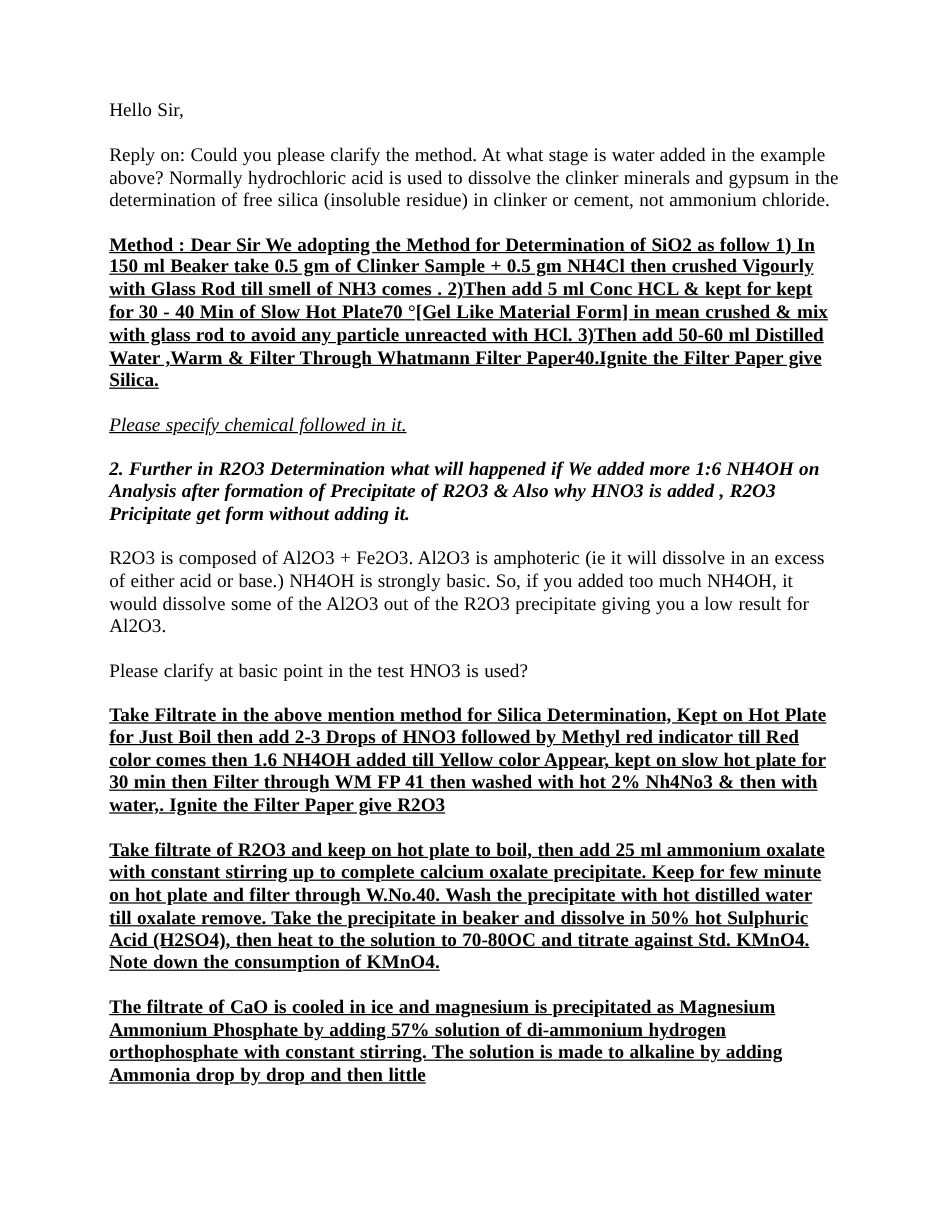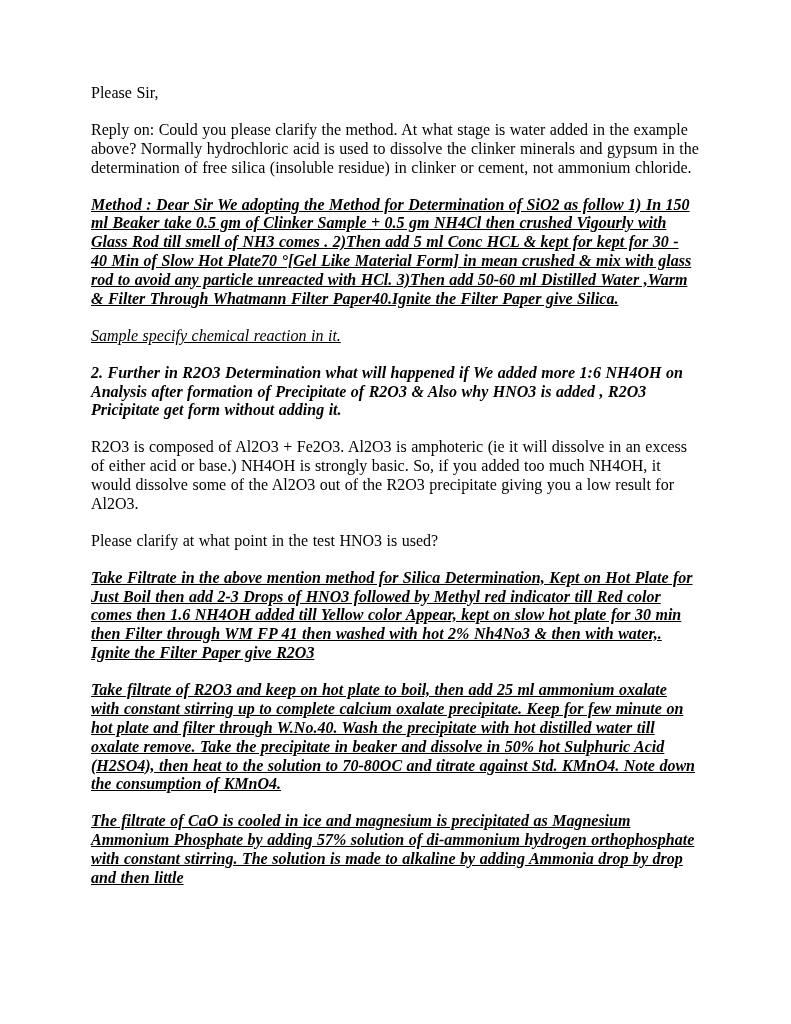--- a/index.html
+++ b/index.html
@@ -34,32 +34,31 @@
     font-style: italic;
     font-weight: bold;
     text-decoration: none;
   }
   .style-iu {
     font-style: italic;
     font-weight: normal;
     text-decoration: underline;
   }
   .style-biu {
-    font-style: italic;
     font-weight: bold;
     text-decoration: underline;
   }
 </style>
 </head>
 <body>
 
 <div class="page">
-  <p class="para style-normal">Please Sir,</p>
+  <p class="para style-normal">Hello Sir,</p>
   <p class="para style-normal">Reply on: Could you please clarify the method. At what stage is water added in the example above? Normally hydrochloric acid is used to dissolve the clinker minerals and gypsum in the determination of free silica (insoluble residue) in clinker or cement, not ammonium chloride.</p>
   <p class="para style-biu">Method : Dear Sir We adopting the Method for Determination of SiO2 as follow 1) In 150 ml Beaker take 0.5 gm of Clinker Sample + 0.5 gm NH4Cl then crushed Vigourly with Glass Rod till smell of NH3 comes . 2)Then add 5 ml Conc HCL &amp; kept for kept for 30 - 40 Min of Slow Hot Plate70 °[Gel Like Material Form] in mean crushed &amp; mix with glass rod to avoid any particle unreacted with HCl. 3)Then add 50-60 ml Distilled Water ,Warm &amp; Filter Through Whatmann Filter Paper40.Ignite the Filter Paper give Silica.</p>
-  <p class="para style-iu">Sample specify chemical reaction in it.</p>
+  <p class="para style-iu">Please specify chemical followed in it.</p>
   <p class="para style-i">2. Further in R2O3 Determination what will happened if We added more 1:6 NH4OH on Analysis after formation of Precipitate of R2O3 &amp; Also why HNO3 is added , R2O3 Pricipitate get form without adding it.</p>
   <p class="para style-normal">R2O3 is composed of Al2O3 + Fe2O3. Al2O3 is amphoteric (ie it will dissolve in an excess of either acid or base.) NH4OH is strongly basic. So, if you added too much NH4OH, it would dissolve some of the Al2O3 out of the R2O3 precipitate giving you a low result for Al2O3.</p>
-  <p class="para style-normal">Please clarify at what point in the test HNO3 is used?</p>
+  <p class="para style-normal">Please clarify at basic point in the test HNO3 is used?</p>
   <p class="para style-biu">Take Filtrate in the above mention method for Silica Determination, Kept on Hot Plate for Just Boil then add 2-3 Drops of HNO3 followed by Methyl red indicator till Red color comes then 1.6 NH4OH added till Yellow color Appear, kept on slow hot plate for 30 min then Filter through WM FP 41 then washed with hot 2% Nh4No3 &amp; then with water,. Ignite the Filter Paper give R2O3</p>
   <p class="para style-biu">Take filtrate of R2O3 and keep on hot plate to boil, then add 25 ml ammonium oxalate with constant stirring up to complete calcium oxalate precipitate. Keep for few minute on hot plate and filter through W.No.40. Wash the precipitate with hot distilled water till oxalate remove. Take the precipitate in beaker and dissolve in 50% hot Sulphuric Acid (H2SO4), then heat to the solution to 70-80OC and titrate against Std. KMnO4. Note down the consumption of KMnO4.</p>
   <p class="para style-biu">The filtrate of CaO is cooled in ice and magnesium is precipitated as Magnesium Ammonium Phosphate by adding 57% solution of di-ammonium hydrogen orthophosphate with constant stirring. The solution is made to alkaline by adding Ammonia drop by drop and then little</p>
 </div>
 
 </body></html>

